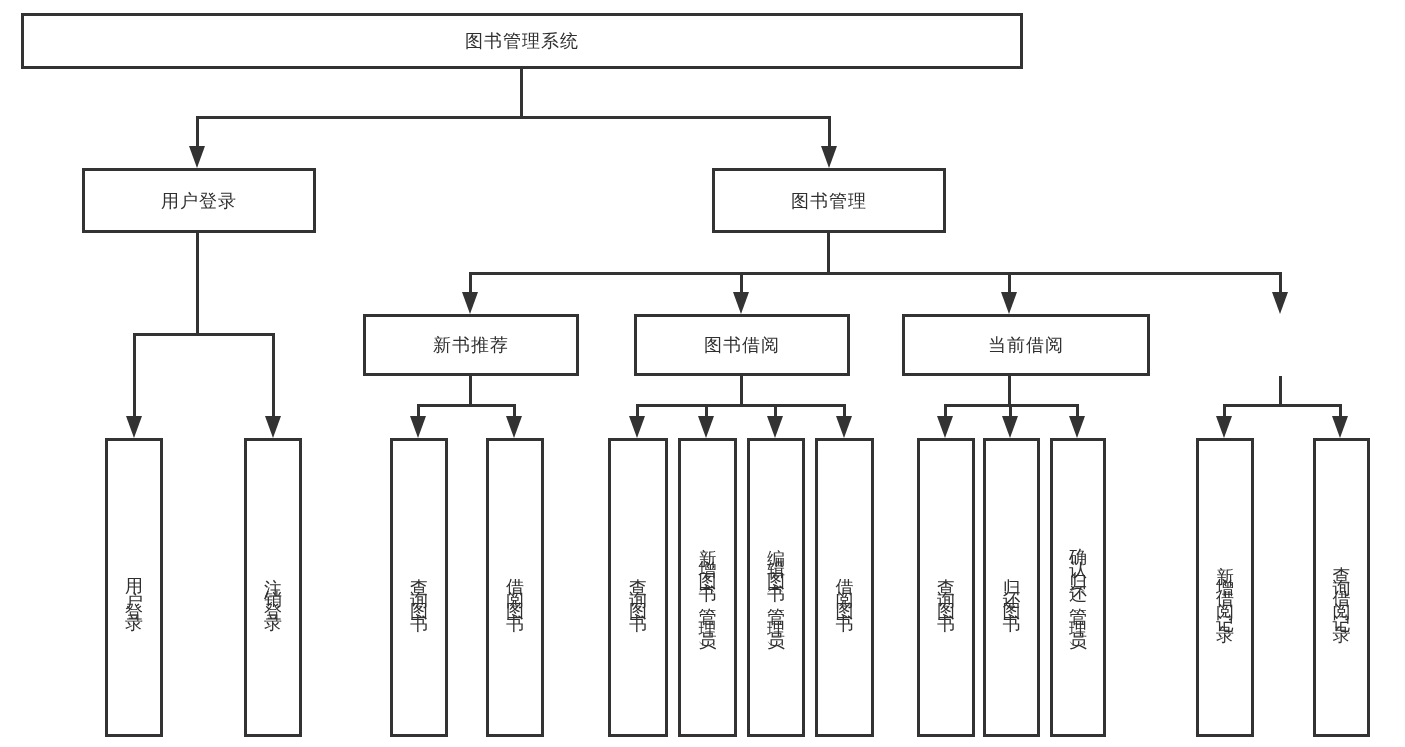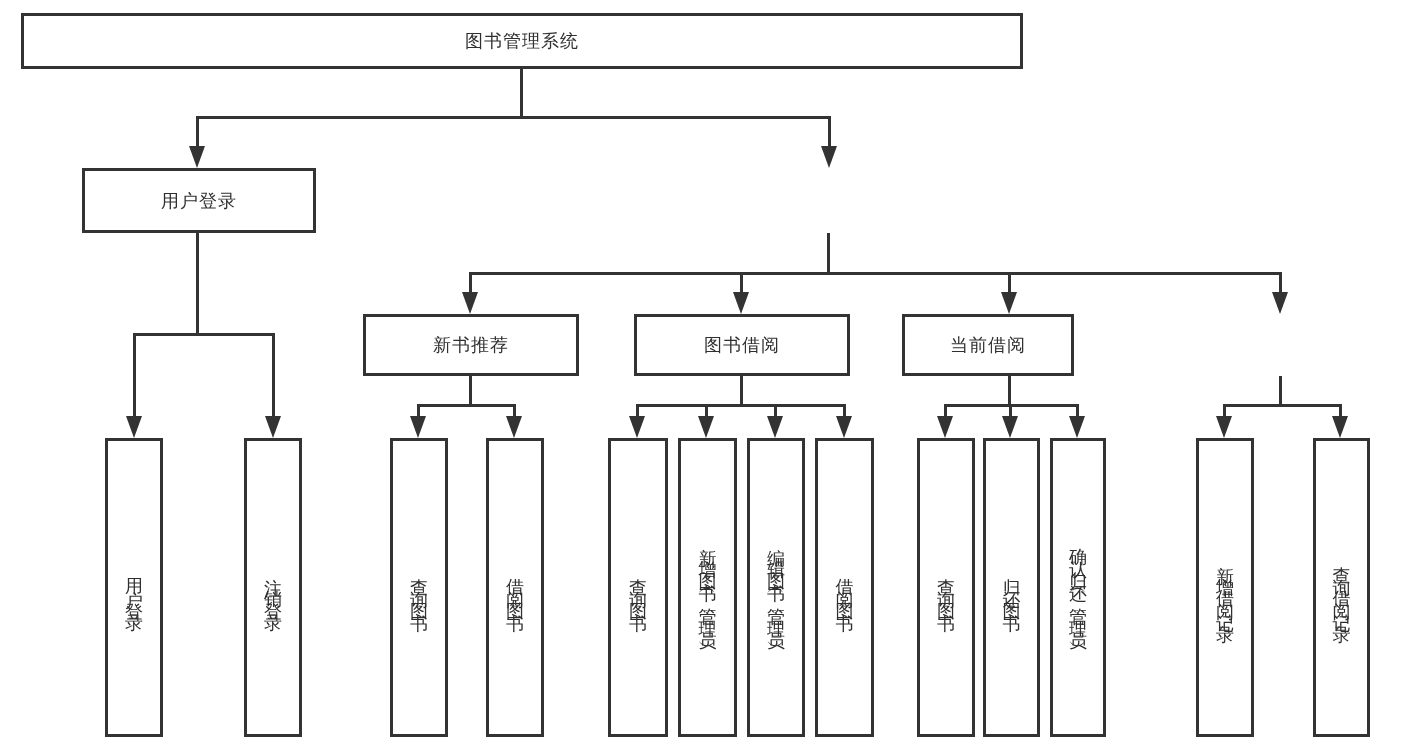--- a/index.html
+++ b/index.html
@@ -61,28 +61,31 @@
 
 <div class="canvas">
 
   <div class="node" style="left:21px;top:13px;width:1002px;height:56px">
     <span class="hlabel">图书管理系统</span>
   </div>
 
   <div class="node" style="left:82px;top:168px;width:234px;height:65px">
     <span class="hlabel">用户登录</span>
   </div>
+  <div class="node" style="left:712px;top:168px;width:234px;height:65px">
+    <span class="hlabel">图书管理</span>
+  </div>
 
   <div class="node" style="left:363px;top:314px;width:216px;height:62px">
     <span class="hlabel">新书推荐</span>
   </div>
   <div class="node" style="left:634px;top:314px;width:216px;height:62px">
     <span class="hlabel">图书借阅</span>
   </div>
-  <div class="node" style="left:902px;top:314px;width:172px;height:62px">
+  <div class="node" style="left:902px;top:314px;width:248px;height:62px">
     <span class="hlabel">当前借阅</span>
   </div>
 
   <div class="node" style="left:105px;top:438px;width:58px;height:299px">
     <span class="vtext">用户登录</span>
   </div>
   <div class="node" style="left:244px;top:438px;width:58px;height:299px">
     <span class="vtext">注销登录</span>
   </div>
 

